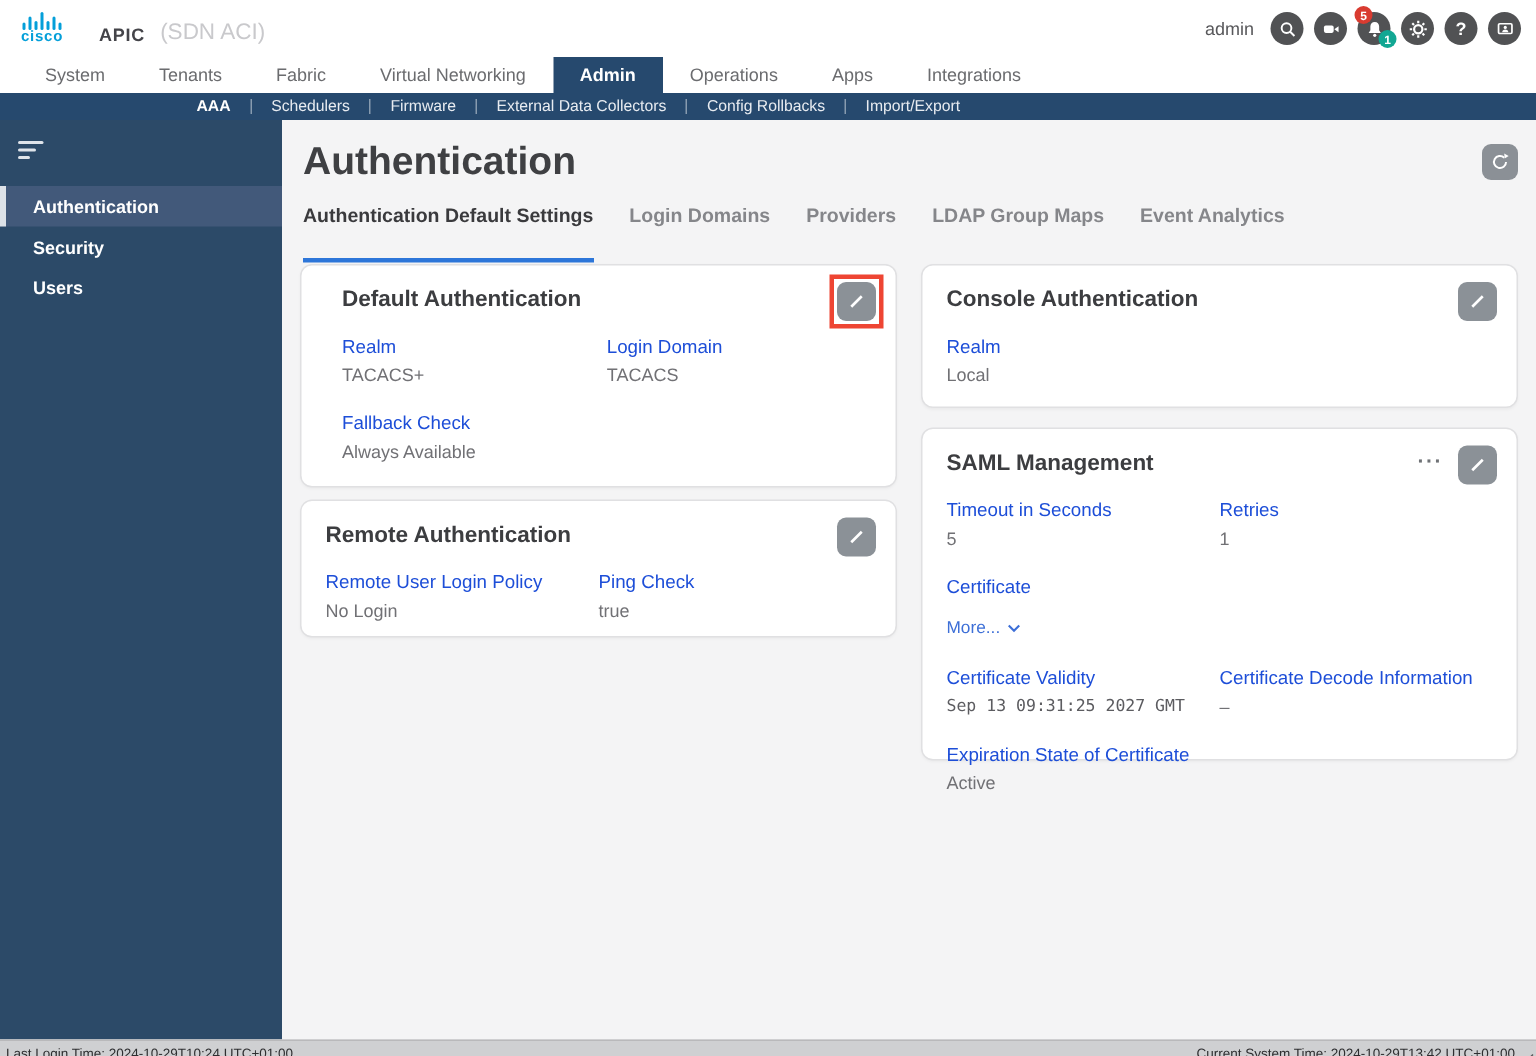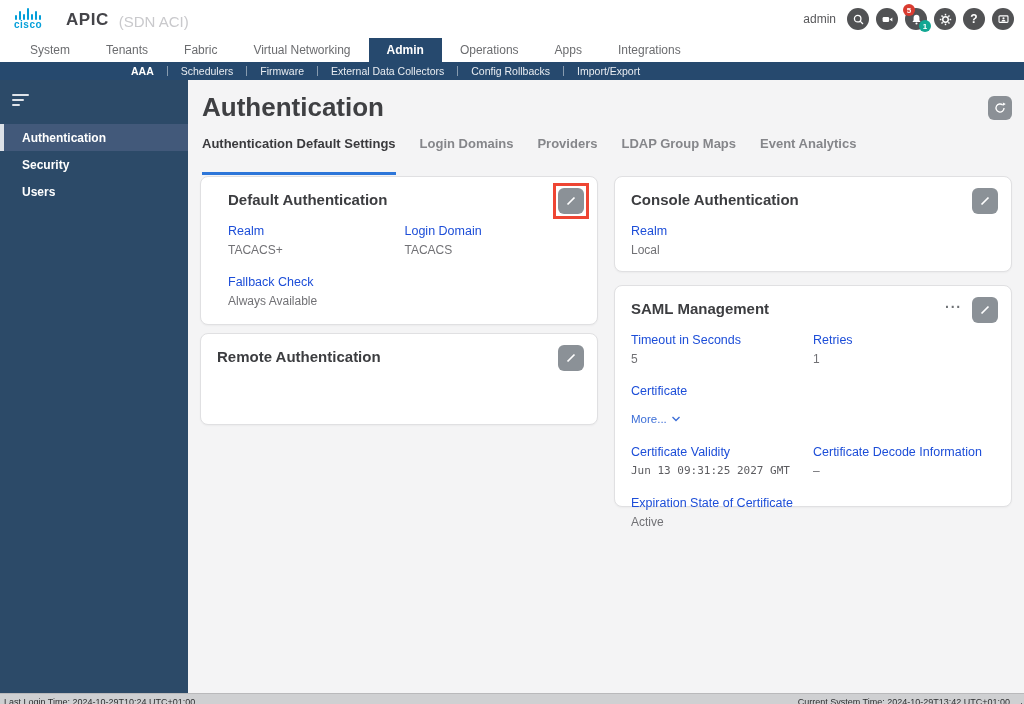--- a/index.html
+++ b/index.html
@@ -6,21 +6,21 @@
   html,body { width:1024px; height:704px; overflow:hidden; font-family:"Liberation Sans", sans-serif; background:#f4f4f5; }
   .app { position:relative; width:1024px; height:704px; background:#fff; }
 
   
   .topbar { position:absolute; left:0; top:0; width:1024px; height:38px; background:#fff; display:flex; align-items:center; justify-content:space-between; padding:0 10px 0 14px; }
   .brand { display:flex; align-items:flex-end; gap:8px; }
   .cisco-logo { display:flex; flex-direction:column; align-items:center; margin-right:16px;justify-content:space-between; }
   .cisco-bars { display:flex; align-items:flex-end; gap:1.5px; height:12px; }
   .cisco-bars i { display:block; width:2.5px; background:#049fd9; border-radius:1px; }
   .cisco-word { font-size:10px; font-weight:bold; color:#049fd9; letter-spacing:0.5px; line-height:10px; }
-  .app-name { font-size:17px; font-weight:bold; color:#444449; letter-spacing:0.5px; }
+  .app-name { font-size:12px; font-weight:bold; color:#444449; letter-spacing:0.5px; }
   .app-suffix { font-size:15px; color:#c9c9cc; margin-left:2px; }
   .topbar-right { display:flex; align-items:center; gap:7px; }
   .username { font-size:12px; color:#58585b; margin-right:4px; }
   .icon-circle { position:relative; width:22px; height:22px; border-radius:50%; background:#515254; display:flex; align-items:center; justify-content:center; cursor:pointer; }
   .icon-circle svg { display:block; }
   .help-glyph { color:#fff; font-size:12px; font-weight:bold; }
   .badge { position:absolute; min-width:12px; height:12px; border-radius:7px; font-size:8px; font-weight:bold; color:#fff; display:flex; align-items:center; justify-content:center; padding:0 2px; }
   .badge.red { top:-4px; left:-2px; background:#d93b30; }
   .badge.teal { bottom:-2px; right:-4px; background:#12a793; }
 
@@ -226,20 +226,30 @@
 
     <section class="card card-remote">
       <div class="card-title">Remote Authentication</div>
       <div class="corner">
         <span class="edit-btn">
           <svg width="14" height="14" viewBox="0 0 16 16">
               <line x1="4" y1="12" x2="12" y2="4" stroke="#fff" stroke-width="2"></line>
             </svg>
         </span>
       </div>
+      <div class="fields">
+        <div class="field">
+          <div class="field-label">Remote User Login Policy</div>
+          <div class="field-value">No Login</div>
+        </div>
+        <div class="field">
+          <div class="field-label">Ping Check</div>
+          <div class="field-value">true</div>
+        </div>
+      </div>
     </section>
 
     <section class="card card-console">
       <div class="card-title">Console Authentication</div>
       <div class="corner">
         <span class="edit-btn">
           <svg width="14" height="14" viewBox="0 0 16 16">
               <line x1="4" y1="12" x2="12" y2="4" stroke="#fff" stroke-width="2"></line>
             </svg>
         </span>
@@ -276,21 +286,21 @@
           <span class="more-link">
             <span>More...</span>
             <svg width="10" height="8" viewBox="0 0 10 8">
                 <polyline points="1.5,2 5,5.5 8.5,2" fill="none" stroke="#3d6fd7" stroke-width="1.4"></polyline>
               </svg>
           </span>
         </div>
         <div class="field"></div>
         <div class="field">
           <div class="field-label">Certificate Validity</div>
-          <div class="field-value mono">Jun 13 09:31:25 2027 GMT</div>
+          <div class="field-value mono">Sep 13 09:31:25 2027 GMT</div>
         </div>
         <div class="field">
           <div class="field-label">Certificate Decode Information</div>
           <div class="field-value">–</div>
         </div>
         <div class="field">
           <div class="field-label">Expiration State of Certificate</div>
           <div class="field-value">Active</div>
         </div>
       </div>

